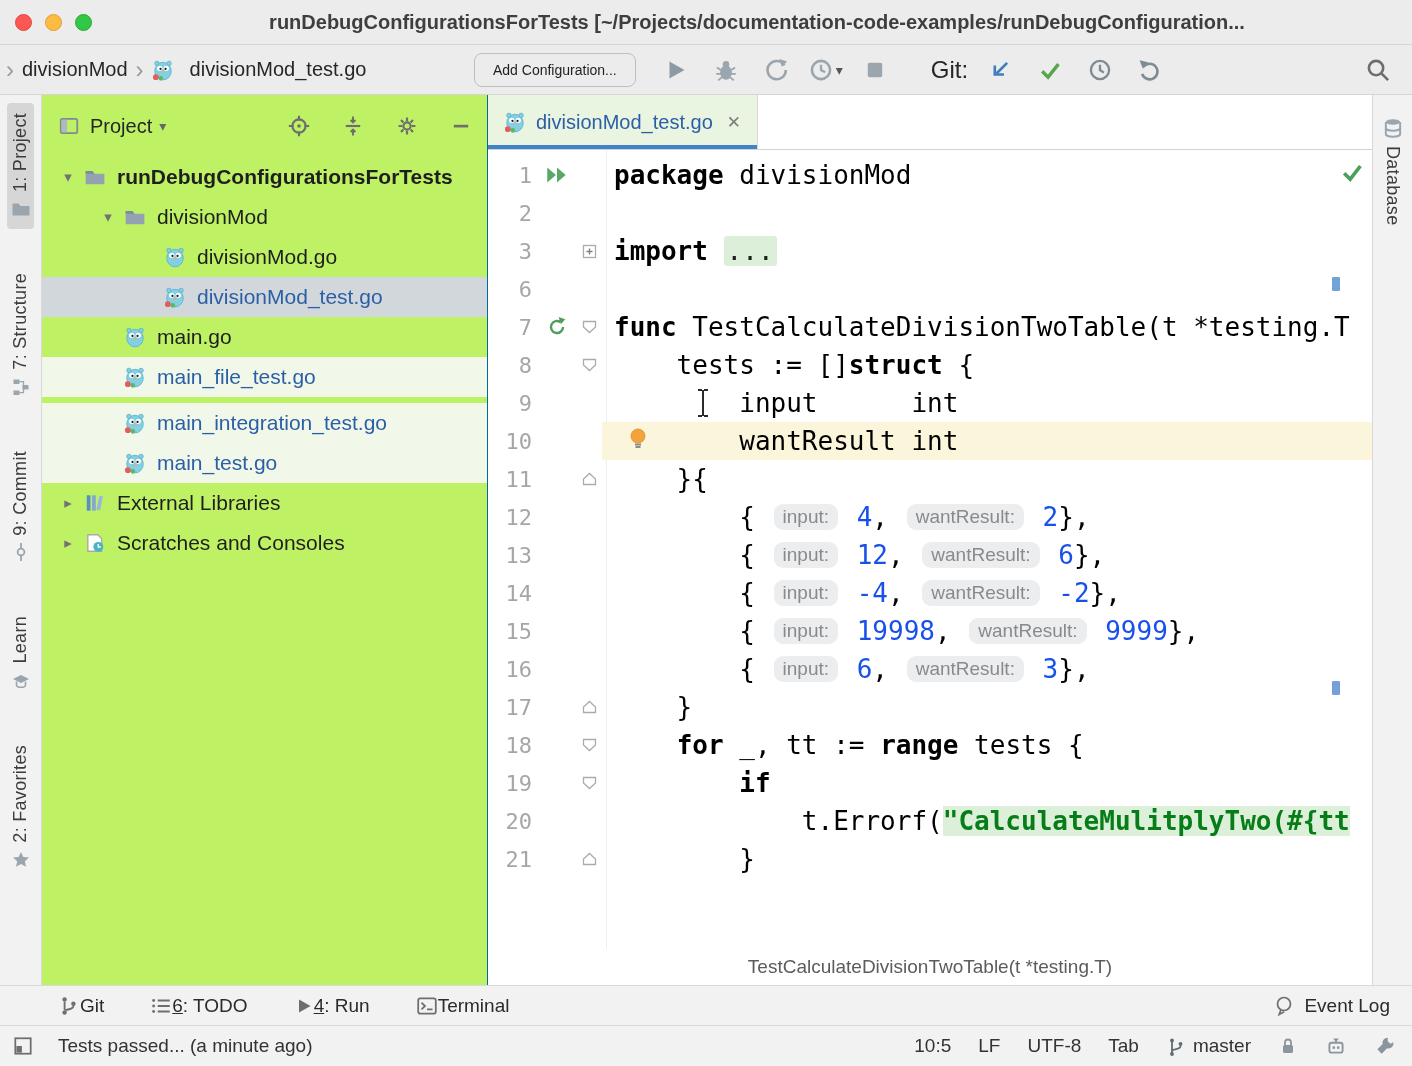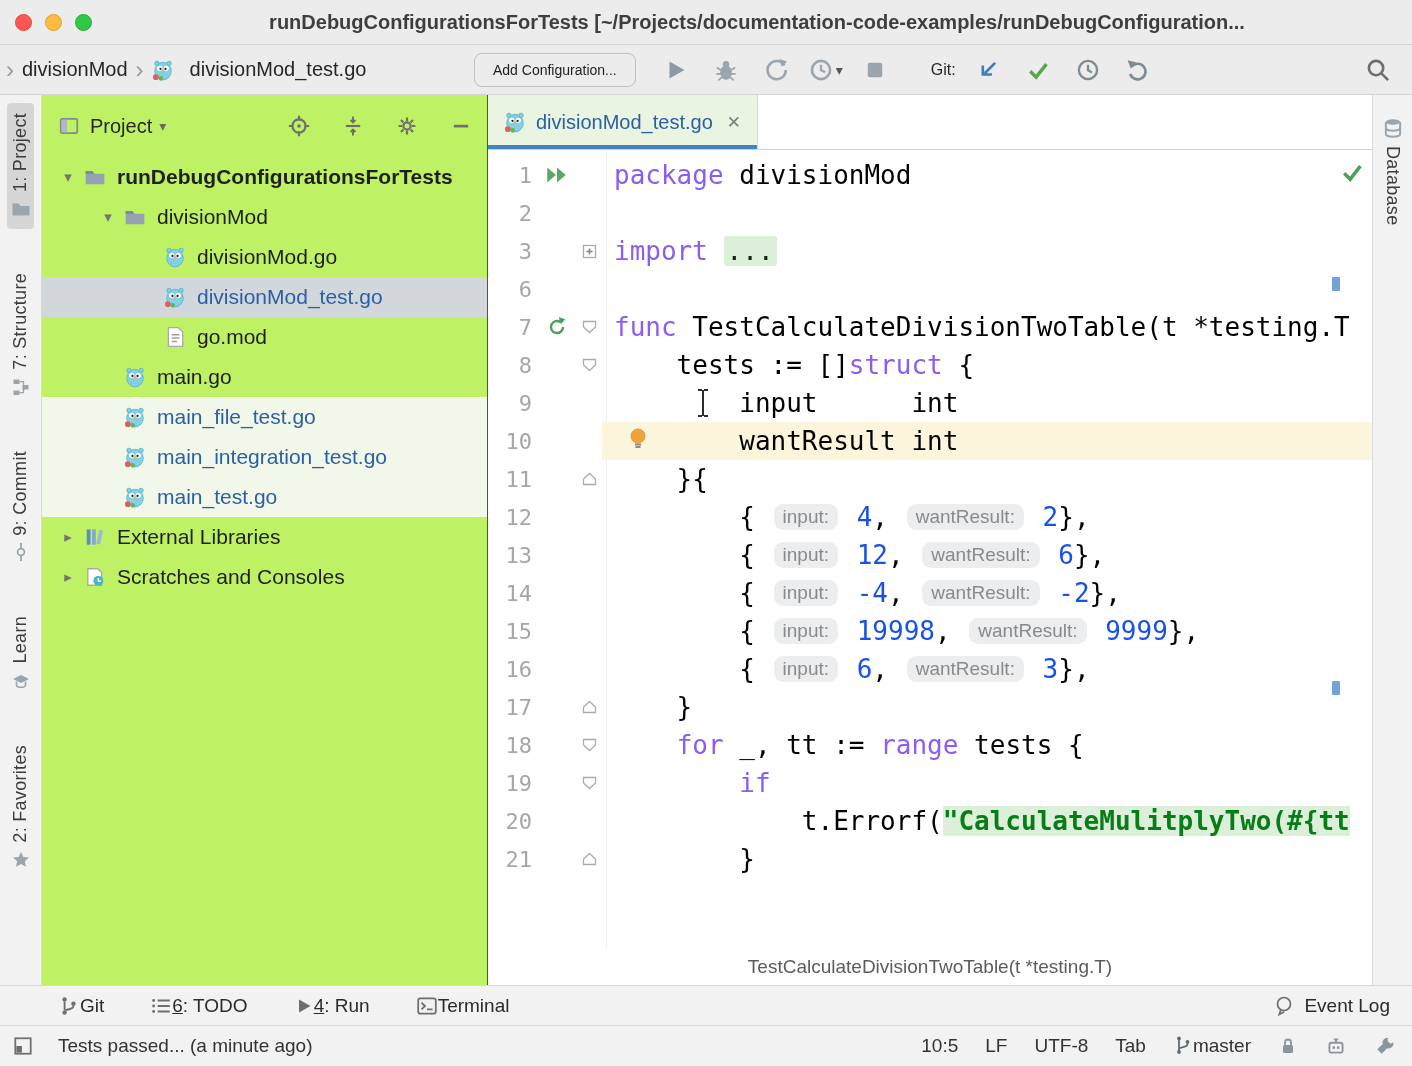--- a/index.html
+++ b/index.html
@@ -21,21 +21,21 @@
   .bc { display:flex; align-items:center; gap:8px; width:468px; overflow:hidden; }
   .bc-chev { color:#9a9a9a; font-size:24px; line-height:1; }
   .bc-item { font-size:20px; color:#262626; white-space:nowrap; }
   .bc-icon svg, .tab-icon svg, .ticon svg { display:block; }
   .add-config { border:1px solid #BFBFBF; border-radius:8px; background:transparent; font-size:14px; color:#1f1f1f; padding:8px 18px; font-family:inherit; white-space:nowrap; }
   .tb-icon { width:36px; height:32px; display:inline-flex; align-items:center; justify-content:center; }
   .tb-icon svg{display:block;}
   .run-group { display:flex; align-items:center; gap:14px; margin-left:22px; }
   .profiler { width:auto; gap:2px; }
   .dd-caret { font-size:14px; color:#555; }
-  .git-label { font-size:16px; color:#262626; margin-left:38px; }
+  .git-label { font-size:24px; color:#262626; margin-left:38px; }
   .git-group { display:flex; align-items:center; gap:14px; margin-left:14px; }
   .search-btn { margin-left:auto; }
 
   
   .main { flex:1; display:flex; min-height:0; }
   .edge-bar { background:#F2F2F2; display:flex; flex-direction:column; align-items:center; }
   .edge-bar.left { width:42px; border-right:1px solid #D9D9D9; padding-top:8px; gap:34px; }
   .edge-bar.right { width:40px; border-left:1px solid #D9D9D9; padding-top:12px; gap:30px; }
   .edge-btn { display:flex; flex-direction:column; align-items:center; gap:7px; padding:10px 3px; border-radius:4px; }
   .edge-btn.active { background:#D6D6D6; }
@@ -67,21 +67,21 @@
   .tab-label { font-size:20px; color:#2B5FA5; }
   .tab-close { color:#7E7E7E; font-size:17px; margin-left:4px; }
   .code-viewport { flex:1; position:relative; overflow:hidden; padding-top:6px; background:#fff; }
   .gutter-line { position:absolute; left:118px; top:0; bottom:0; width:1px; background:#EFEFEF; }
   .code-row { height:38px; display:flex; align-items:center; position:relative; }
   .g-num { flex:0 0 50px; text-align:right; font-family:"DejaVu Sans Mono",monospace; font-size:22px; color:#A6A6A6; padding-right:6px; }
   .g-icon { flex:0 0 38px; display:flex; justify-content:center; align-items:center; }
   .g-fold { flex:0 0 26px; display:flex; justify-content:center; align-items:center; }
   .code { flex:1; min-width:0; overflow:hidden; position:relative; font-family:"DejaVu Sans Mono",monospace; font-size:26px; white-space:pre; color:#000; height:100%; display:flex; align-items:center; padding-left:12px; }
   .code-row.current .code { background:#FBF5DC; }
-  .tok-kw { color:#8b5cf6; font-weight:normal; }
+  .tok-kw { color:#000000; font-weight:bold; }
   .tok-n { color:#1750EB; }
   .tok-pl { color:#000; }
   .tok-chip { font-family:"Liberation Sans",sans-serif; font-size:19px; color:#8A8A8A; background:#EBEDEF; border-radius:9px; padding:2px 9px; margin:0 3px; }
   .tok-str { color:#067D17; font-weight:bold; background:#DCEFD8; }
   .tok-fold { background:#DCEFD8; border-radius:3px; padding:0 3px; color:#1f1f1f; }
   .bulb { position:absolute; left:26px; top:50%; transform:translateY(-50%); }
   .overlay-check { position:absolute; top:10px; right:8px; }
   .overlay-ibeam { position:absolute; top:237px; left:206px; }
   .scroll-mark { position:absolute; right:32px; width:8px; height:14px; background:#5A93CF; border-radius:1px; opacity:.85; }
   .scroll-mark.m1 { top:127px; }
@@ -92,21 +92,21 @@
   .bottombar { flex:0 0 40px; background:#F2F2F2; border-top:1px solid #D9D9D9; display:flex; align-items:center; padding:0 22px 0 58px; font-size:19px; color:#2b2b2b; }
   .bb-left { display:flex; align-items:center; gap:46px; }
   .bb-item { display:flex; align-items:center; gap:0; }
   .bb-item .mn { text-decoration:underline; }
   .bb-right { margin-left:auto; display:flex; align-items:flex-end; gap:9px; }
   .bb-icon svg, .sb-icon svg { display:block; }
 
   .statusbar { flex:0 0 41px; background:#F2F2F2; border-top:1px solid #D9D9D9; display:flex; align-items:center; padding:0 16px 0 12px; font-size:19px; color:#333; }
   .sb-msg { margin-left:24px; }
   .sb-right { margin-left:auto; display:flex; align-items:center; gap:27px; }
-  .sb-branch { display:flex; align-items:flex-start; }
+  .sb-branch { display:flex; align-items:flex-end; gap:7px; }
 </style>
 </head>
 <body>
 
 <div class="app">
 
   <div class="titlebar">
     <div class="traffic">
       <span class="light red"></span>
       <span class="light yellow"></span>
@@ -342,30 +342,20 @@
                 <circle cx="13" cy="8.5" r="2.4" fill="#fff"></circle>
                 <circle cx="7.7" cy="9" r="1" fill="#1a1a1a"></circle>
                 <circle cx="12.3" cy="9" r="1" fill="#1a1a1a"></circle>
                 <ellipse cx="10" cy="11.5" rx="1.5" ry="1" fill="#D7B188"></ellipse>
                 <circle cx="3.5" cy="16.5" r="2.6" fill="#E35D5D"></circle>
                 <circle cx="8" cy="17.6" r="2.1" fill="#61B562"></circle>
               </svg>
             </span>
             <span class="tlabel">divisionMod_test.go</span>
           </div>
-          <div class="tree-row" style="padding-left: 92px;">
-            <span class="chev"></span>
-            <span class="ticon">
-              <svg width="22" height="22" viewBox="0 0 20 20">
-                <path d="M4 1.5h9l4 4v13H4z" fill="#fff" stroke="#A9A9A9" stroke-width="1.2"></path>
-                <path d="M7 8h7M7 11h7M7 14h5" stroke="#9e9e9e" stroke-width="1.4"></path>
-              </svg>
-            </span>
-            <span class="tlabel">go.mod</span>
-          </div>
           <div class="tree-row" style="padding-left: 52px;">
             <span class="chev"></span>
             <span class="ticon">
               <svg width="22" height="22" viewBox="0 0 20 20">
                 <ellipse cx="10" cy="11" rx="7.5" ry="8" fill="#83D0E4" stroke="#5FB3CC" stroke-width="0.8"></ellipse>
                 <circle cx="4.5" cy="4" r="2" fill="#83D0E4" stroke="#5FB3CC" stroke-width="0.8"></circle>
                 <circle cx="15.5" cy="4" r="2" fill="#83D0E4" stroke="#5FB3CC" stroke-width="0.8"></circle>
                 <circle cx="7" cy="8.5" r="2.4" fill="#fff"></circle>
                 <circle cx="13" cy="8.5" r="2.4" fill="#fff"></circle>
                 <circle cx="7.7" cy="9" r="1" fill="#1a1a1a"></circle>
@@ -386,21 +376,21 @@
                 <circle cx="13" cy="8.5" r="2.4" fill="#fff"></circle>
                 <circle cx="7.7" cy="9" r="1" fill="#1a1a1a"></circle>
                 <circle cx="12.3" cy="9" r="1" fill="#1a1a1a"></circle>
                 <ellipse cx="10" cy="11.5" rx="1.5" ry="1" fill="#D7B188"></ellipse>
                 <circle cx="3.5" cy="16.5" r="2.6" fill="#E35D5D"></circle>
                 <circle cx="8" cy="17.6" r="2.1" fill="#61B562"></circle>
               </svg>
             </span>
             <span class="tlabel">main_file_test.go</span>
           </div>
-          <div class="tree-row added" style="padding-left: 52px;">
+          <div class="tree-row added" style="padding-left: 52px; margin-top: 6px;">
             <span class="chev"></span>
             <span class="ticon">
               <svg width="22" height="22" viewBox="0 0 20 20">
                 <ellipse cx="10" cy="11" rx="7.5" ry="8" fill="#83D0E4" stroke="#5FB3CC" stroke-width="0.8"></ellipse>
                 <circle cx="4.5" cy="4" r="2" fill="#83D0E4" stroke="#5FB3CC" stroke-width="0.8"></circle>
                 <circle cx="15.5" cy="4" r="2" fill="#83D0E4" stroke="#5FB3CC" stroke-width="0.8"></circle>
                 <circle cx="7" cy="8.5" r="2.4" fill="#fff"></circle>
                 <circle cx="13" cy="8.5" r="2.4" fill="#fff"></circle>
                 <circle cx="7.7" cy="9" r="1" fill="#1a1a1a"></circle>
                 <circle cx="12.3" cy="9" r="1" fill="#1a1a1a"></circle>

